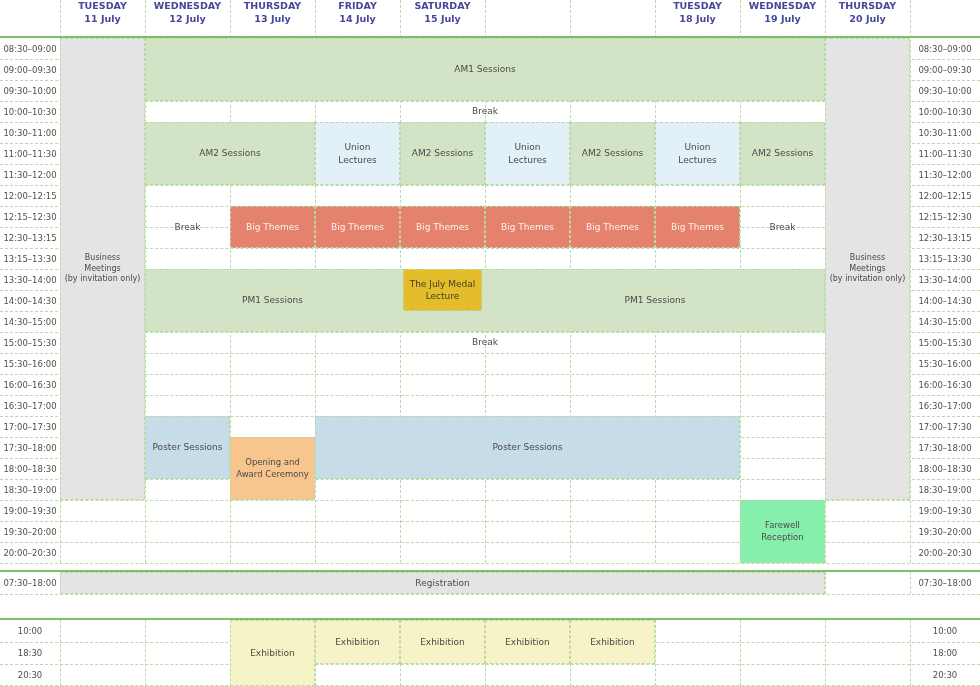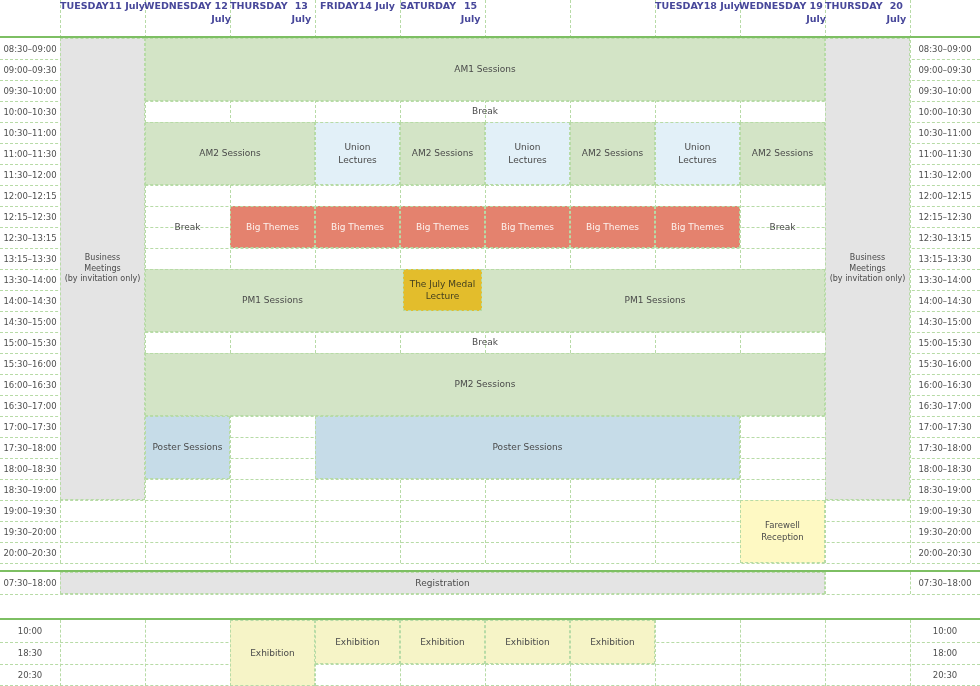--- a/index.html
+++ b/index.html
@@ -5,22 +5,22 @@
   html,body{margin:0;padding:0;background:#ffffff;}
   #canvas{
     position:relative;width:980px;height:686px;background:#ffffff;
     font-family:"DejaVu Sans","Liberation Sans",sans-serif;
     overflow:hidden;
   }
   .gline{position:absolute;left:0;width:980px;height:2px;z-index:4;}
   .hline{position:absolute;left:0;width:980px;height:0;border-top:1px dashed #b7dba6;z-index:1;}
   .vline{position:absolute;width:0;border-left:1px dashed #b7dba6;z-index:1;}
   .day-header{
-    position:absolute;top:0;height:36px;display:flex;
-    justify-content:center;text-align:center;font-weight:bold;font-size:9.5px;
+    position:absolute;top:0;height:36px;display:flex;flex-direction:column;
+    justify-content:flex-start;text-align:center;font-weight:bold;font-size:9.5px;
     line-height:1.35;z-index:2;
   }
   .time-label{
     position:absolute;font-size:8.5px;color:#4f4f4f;text-align:center;
     display:flex;align-items:center;justify-content:center;z-index:2;
   }
   .block{
     position:absolute;display:flex;align-items:center;justify-content:center;
     text-align:center;font-size:9px;color:#4a4a4a;box-sizing:border-box;
     line-height:1.35;z-index:2;
@@ -251,30 +251,31 @@
     <div class="block bordered" style="left: 403px; width: 79px; top: 269px; height: 42px; background: rgb(227, 189, 44); color: rgb(68, 64, 31); font-size: 9px;">
       <span class="lbl">The July Medal
 Lecture</span>
     </div>
     <div class="block transparent" style="left: 485px; width: 340px; top: 269px; height: 63px; background: transparent; color: rgb(74, 74, 74); font-size: 9px;">
       <span class="lbl">PM1 Sessions</span>
     </div>
     <div class="block transparent" style="left: 145px; width: 680px; top: 332px; height: 21px; background: transparent; color: rgb(74, 74, 74); font-size: 9px;">
       <span class="lbl">Break</span>
     </div>
-    <div class="block bordered" style="left: 145px; width: 680px; top: 353px; height: 63px; background: rgb(211, 228, 198); color: rgb(74, 74, 74); font-size: 9px;">
-      <span class="lbl">PM2 Sessions</span>
-    </div>
     <div class="block bordered" style="left: 145px; width: 85px; top: 416px; height: 63px; background: rgb(198, 220, 232); color: rgb(74, 74, 74); font-size: 9px;">
       <span class="lbl">Poster Sessions</span>
     </div>
     <div class="block bordered" style="left: 315px; width: 425px; top: 416px; height: 63px; background: rgb(198, 220, 232); color: rgb(74, 74, 74); font-size: 9px;">
       <span class="lbl">Poster Sessions</span>
     </div>
-    <div class="block bordered" style="left: 740px; width: 85px; top: 500px; height: 63px; background: #fef9c3; color: rgb(74, 74, 74); font-size: 8.5px;">
+    <div class="block bordered" style="left: 230px; width: 85px; top: 437px; height: 63px; background: rgb(248, 197, 142); color: rgb(74, 74, 74); font-size: 8.5px;">
+      <span class="lbl">Opening and
+Award Ceremony</span>
+    </div>
+    <div class="block bordered" style="left: 740px; width: 85px; top: 500px; height: 63px; background: #86efac; color: rgb(74, 74, 74); font-size: 8.5px;">
       <span class="lbl">Farewell Reception</span>
     </div>
     <div class="block bordered" style="left: 60px; width: 765px; top: 572px; height: 22px; background: rgb(228, 228, 228);">
       <span class="lbl">Registration</span>
     </div>
     <div class="time-label" style="left: 0px; width: 60px; top: 572px; height: 22px;">07:30–18:00</div>
     <div class="time-label" style="left: 910px; width: 70px; top: 572px; height: 22px;">07:30–18:00</div>
     <div class="time-label" style="left: 0px; width: 60px; top: 620px; height: 22px;">10:00</div>
     <div class="time-label" style="left: 0px; width: 60px; top: 642px; height: 22px;">18:30</div>
     <div class="time-label" style="left: 0px; width: 60px; top: 664px; height: 22px;">20:30</div>

